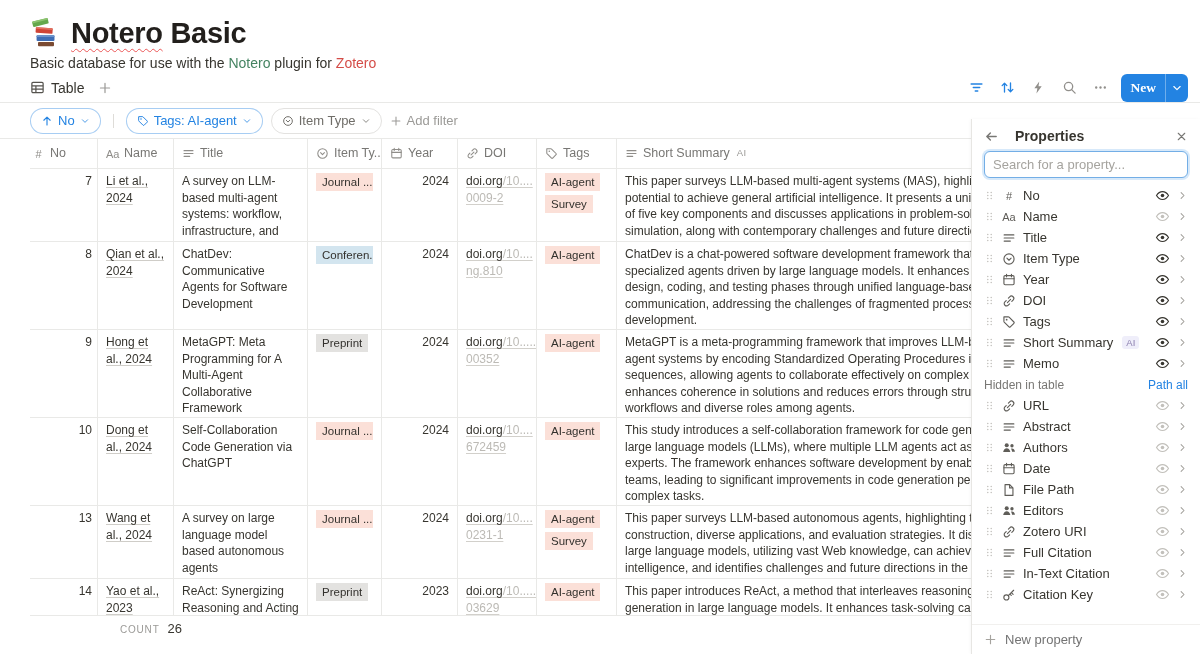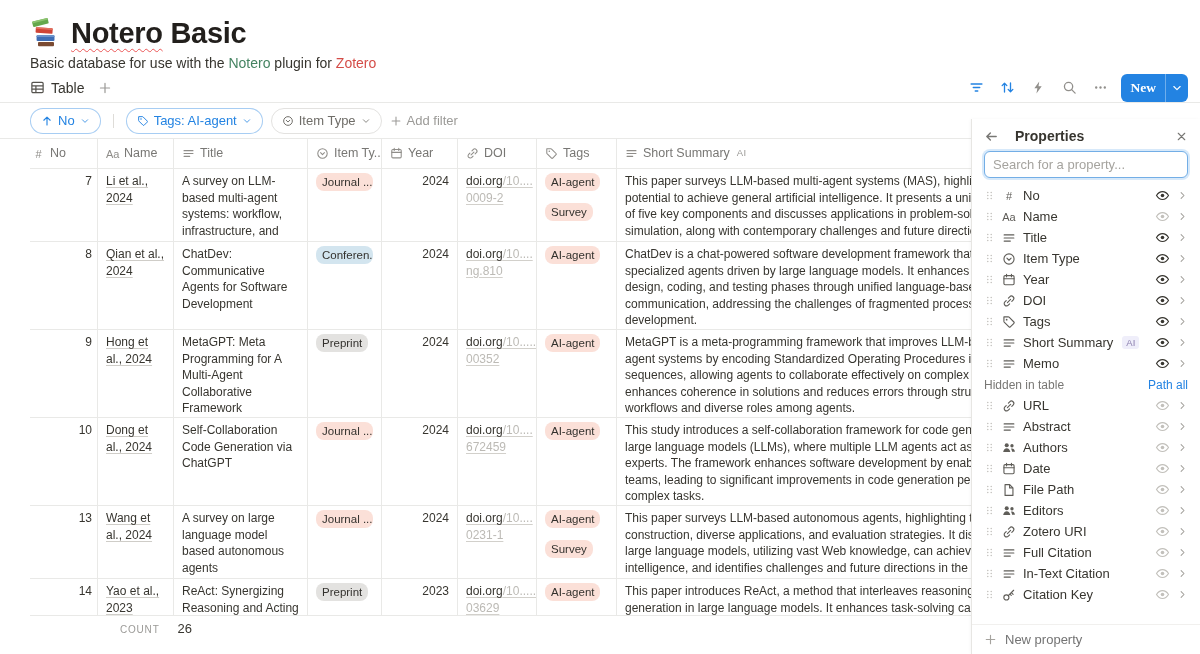--- a/index.html
+++ b/index.html
@@ -58,26 +58,26 @@
   .thead .c4{justify-content:flex-start;text-align:left}
   .thead .icon{width:13px;height:13px;color:#8f8d89}
   .ai-sup{font-size:9.5px;color:#9b9a97;margin-left:2px;letter-spacing:.3px}
   .tbody .trow:nth-child(1){height:73px}
   .tbody .trow:nth-child(2){height:88px}
   .tbody .trow:nth-child(3){height:88px}
   .tbody .trow:nth-child(4){height:88px}
   .tbody .trow:nth-child(5){height:73px}
   .tbody .trow:nth-child(6){height:37px}
   .name-link{text-decoration:underline;text-decoration-color:#cfcdc8;text-underline-offset:2px}
-  .tagchip{display:inline-flex;align-items:center;height:18px;padding:0 6px;border-radius:8px;font-size:11.5px;color:#33312d;white-space:nowrap;max-width:100%;overflow:hidden}
-  .tagstack{display:flex;flex-direction:column;align-items:flex-start;gap:12px}
+  .tagchip{display:inline-flex;align-items:center;height:18px;padding:0 6px;border-radius:0;font-size:11.5px;color:#33312d;white-space:nowrap;max-width:100%;overflow:hidden}
+  .tagstack{display:flex;flex-direction:column;align-items:flex-start;gap:4px}
   .doi{text-decoration:underline;text-decoration-color:#d2d0cb;text-underline-offset:2px}
   .doi-a{color:#37352f}.doi-b{color:#bcbab5}
   .d2{display:block}
-  .count-row{margin-left:30px;padding:5px 0 0 90px;display:flex;align-items:baseline;gap:18px}
+  .count-row{margin-left:30px;padding:5px 0 0 90px;display:flex;align-items:baseline;gap:8px}
   .count-label{font-size:10px;letter-spacing:.08em;color:#9b9a97;text-transform:uppercase}
   .count-value{font-size:13px;color:#37352f}
 
   
   .props-panel{position:absolute;right:0;top:119px;bottom:0;width:229px;background:#fff;border-left:1px solid #e7e6e3;box-shadow:-1px 0 3px rgba(0,0,0,.03);z-index:5;display:flex;flex-direction:column}
   .pp-head{display:flex;align-items:center;gap:16px;padding:9px 12px 7px}
   .pp-head .icon{color:#787774;cursor:pointer}
   .pp-title{font-size:14px;font-weight:600;flex:1}
   .pp-close{width:13px;height:13px;color:#9b9a97}
   .pp-search{margin:0 12px 7px;height:27px;border-radius:6px;border:1px solid #73aee6;box-shadow:0 0 0 2px rgba(35,131,226,.18);padding:0 8px;font-size:13px;color:#37352f;font-family:inherit;outline:none}

